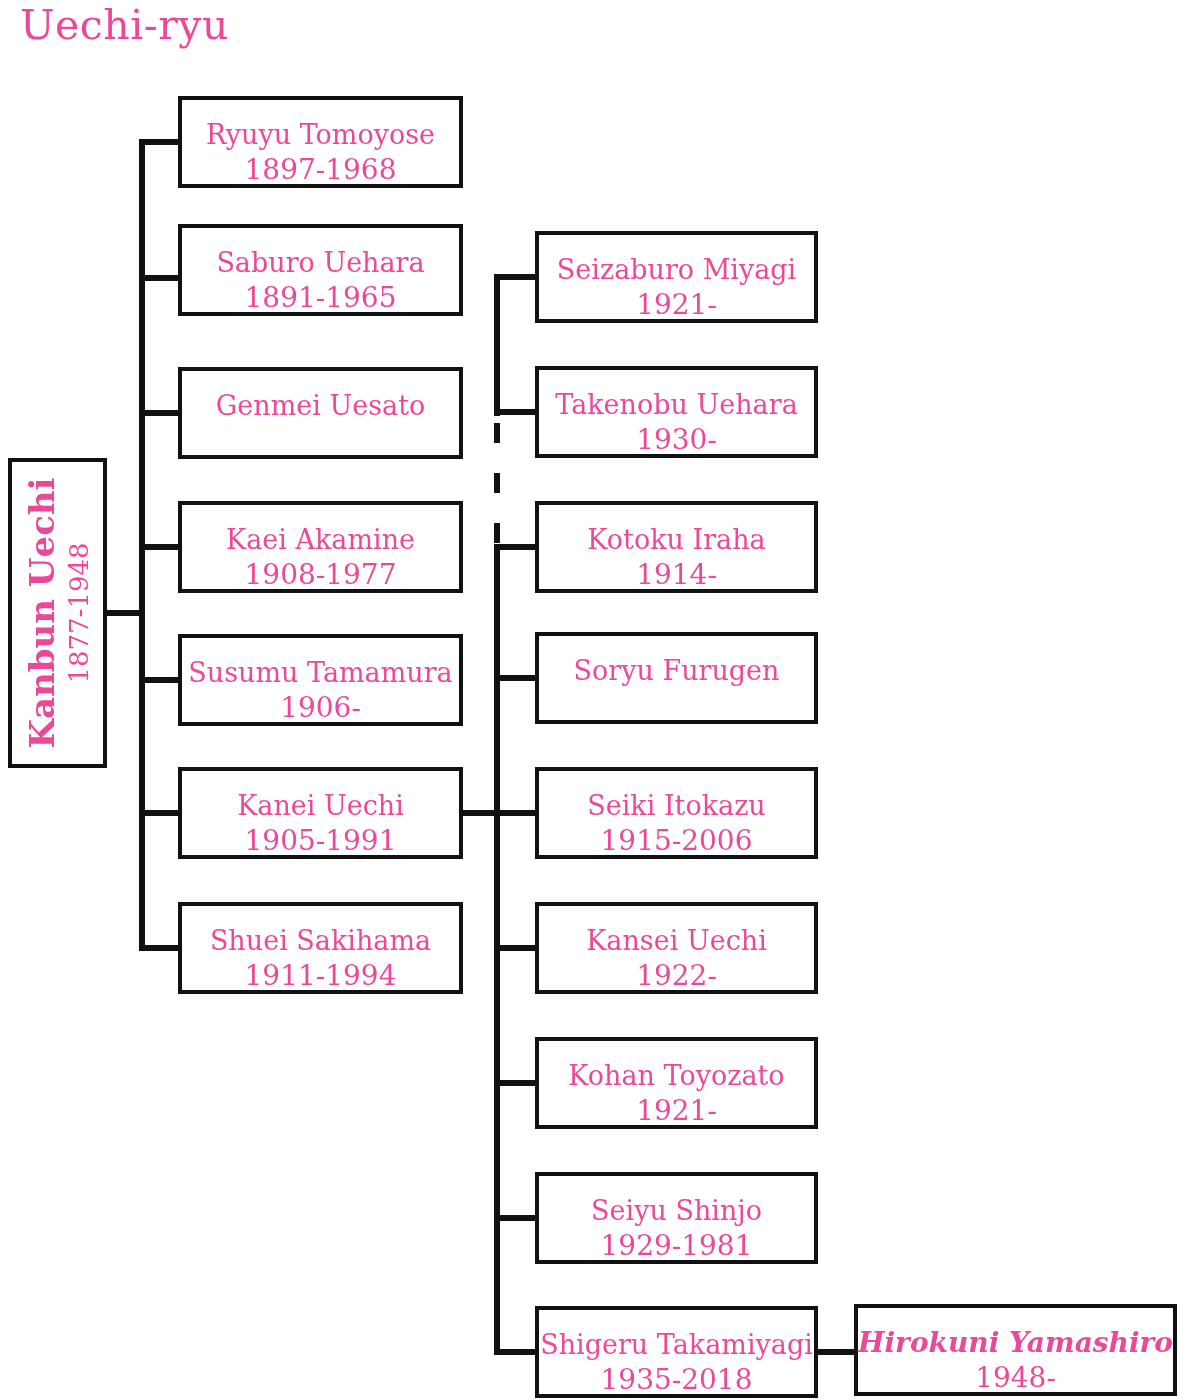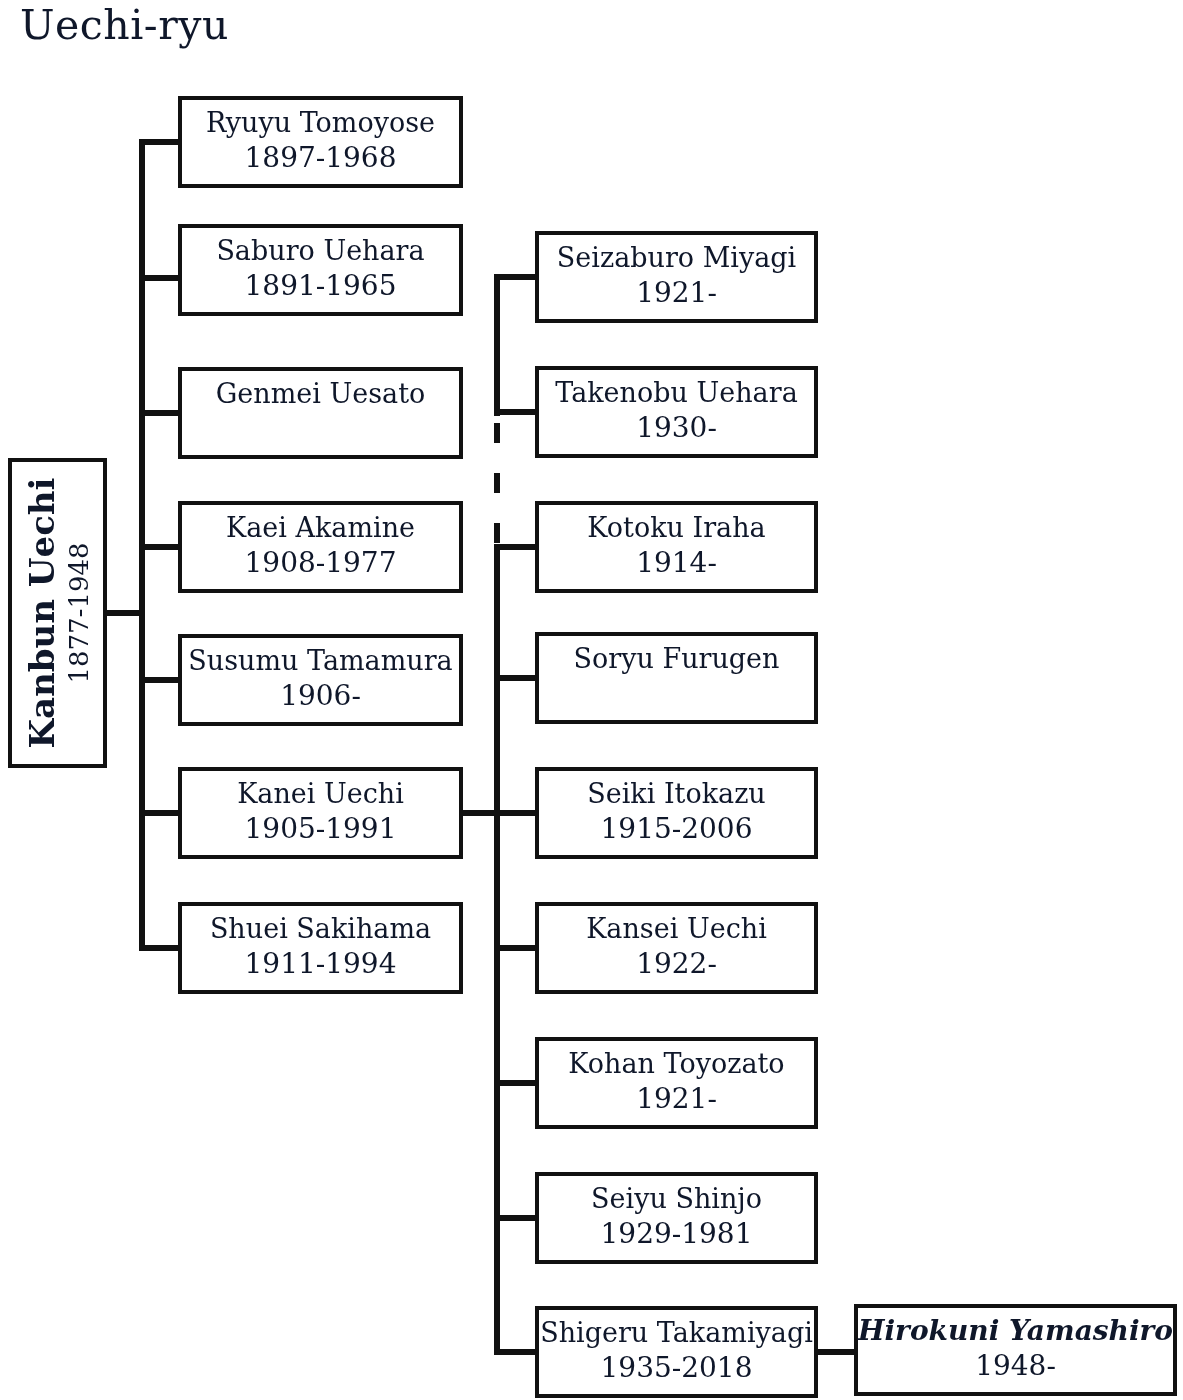--- a/index.html
+++ b/index.html
@@ -1,41 +1,41 @@
 <!DOCTYPE html>
 <html><head>
 <meta charset="utf-8">
 <style>
   html,body { margin:0; padding:0; background:#ffffff; }
   .canvas {
     position:relative;
     width:1183px; height:1400px;
     background:#ffffff;
-    color:#0f172a;
+    color:#ec4899;
     font-family:"DejaVu Serif","Liberation Serif",serif;
     overflow:hidden;
   }
   .title {
     position:absolute; left:20px; top:0px;
     margin:0; font-size:41px; font-weight:normal; line-height:1.22;
     letter-spacing:0.5px;
   }
   
   .h { position:absolute; height:6px; background:#111111; }
   .v { position:absolute; width:6px;  background:#111111; }
   .v.dashed {
     background:repeating-linear-gradient(180deg,
       transparent 0 7px, #111111 7px 27px, transparent 27px 50px);
   }
   
   .box {
     position:absolute; box-sizing:border-box;
     width:285px; height:92px;
     background:#ffffff; border:4px solid #111111;
-    text-align:center; padding-top:3px;
+    text-align:center; padding-top:15px;
   }
   .box .name  { font-size:27px; line-height:39px; white-space:nowrap; }
   .box .dates { font-size:28px; line-height:31px; white-space:nowrap; }
   .box.col2 { width:283px; }
   .box.gen3 { width:323px; }
   .box.gen3 .name { font-weight:bold; font-size:28px;font-style:italic; }
   
   .box.root { left:8px; top:458px; width:99px; height:310px; padding:0; }
   .root-inner {
     position:absolute; left:50%; top:50%; width:300px;

